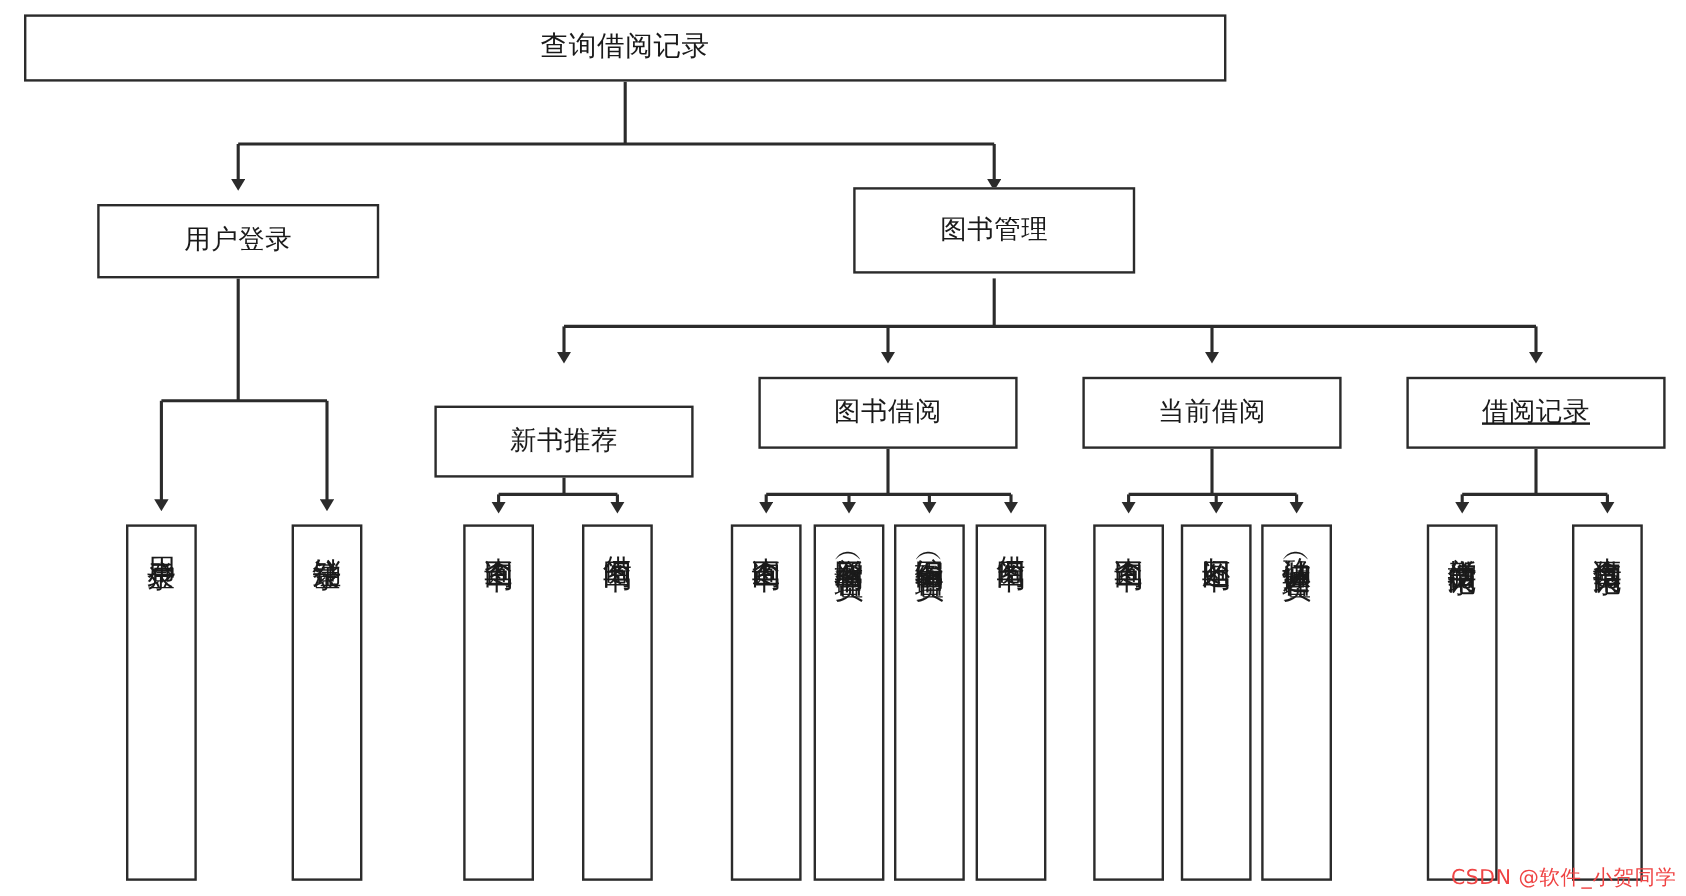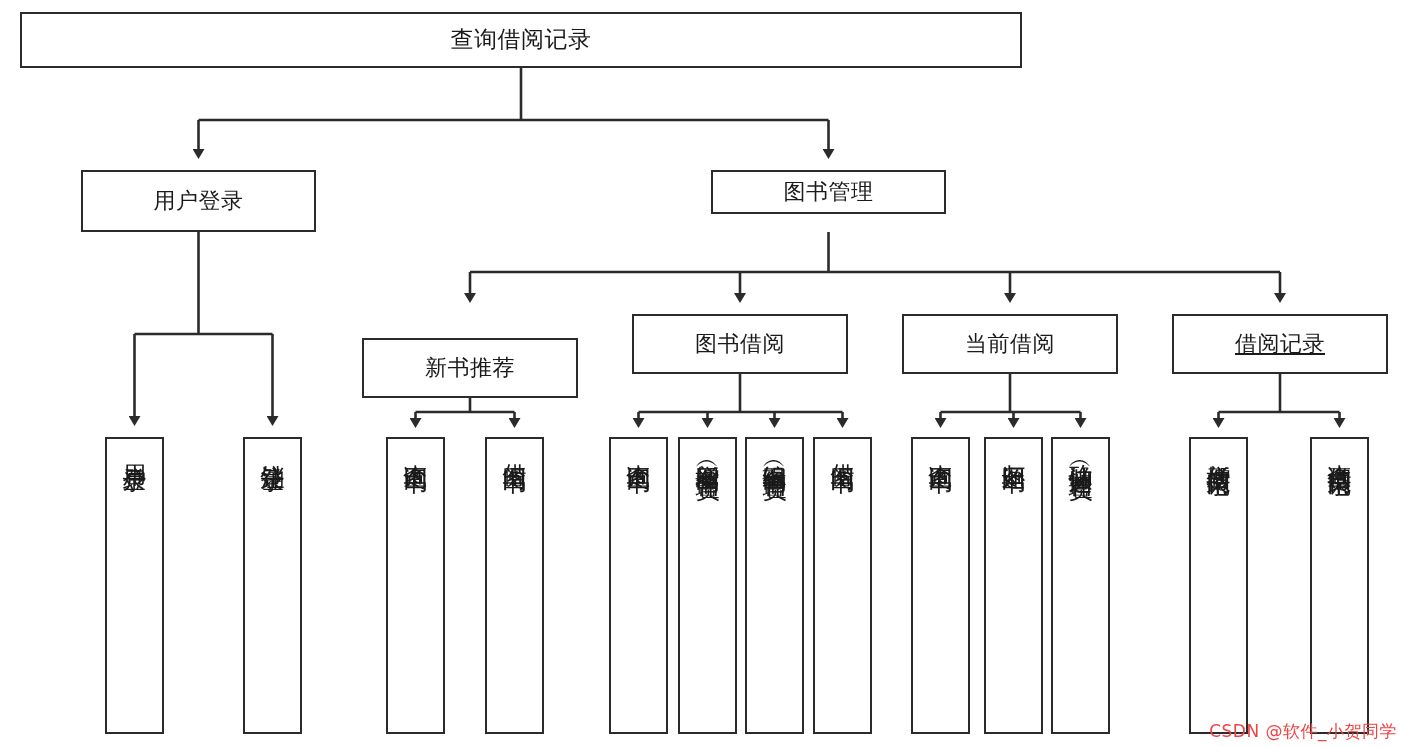--- a/index.html
+++ b/index.html
@@ -125,21 +125,21 @@
     </g>
   </svg>
 
   <div class="node horizontal root" style="left: 20px; top: 12px; width: 1002px; height: 56px; border-color: rgb(43, 43, 43); background: rgb(255, 255, 255); color: rgb(26, 26, 26);">
     <span class="label">查询借阅记录</span>
   </div>
 
   <div class="node horizontal" style="left: 81px; top: 170px; width: 235px; height: 62px; border-color: rgb(43, 43, 43); background: rgb(255, 255, 255); color: rgb(26, 26, 26);">
     <span class="label">用户登录</span>
   </div>
-  <div class="node horizontal" style="left: 711px; top: 170px; width: 235px; height: 44px; border-color: rgb(43, 43, 43); background: rgb(255, 255, 255); color: rgb(26, 26, 26);">
+  <div class="node horizontal" style="left: 711px; top: 156px; width: 235px; height: 72px; border-color: rgb(43, 43, 43); background: rgb(255, 255, 255); color: rgb(26, 26, 26);">
     <span class="label">图书管理</span>
   </div>
 
   <div class="node horizontal" style="left: 362px; top: 314px; width: 216px; height: 60px; border-color: rgb(43, 43, 43); background: rgb(255, 255, 255); color: rgb(26, 26, 26); margin-top: 24px;">
     <span class="label">新书推荐</span>
   </div>
   <div class="node horizontal" style="left: 632px; top: 314px; width: 216px; height: 60px; border-color: rgb(43, 43, 43); background: rgb(255, 255, 255); color: rgb(26, 26, 26);">
     <span class="label">图书借阅</span>
   </div>
   <div class="node horizontal" style="left: 902px; top: 314px; width: 216px; height: 60px; border-color: rgb(43, 43, 43); background: rgb(255, 255, 255); color: rgb(26, 26, 26);">

